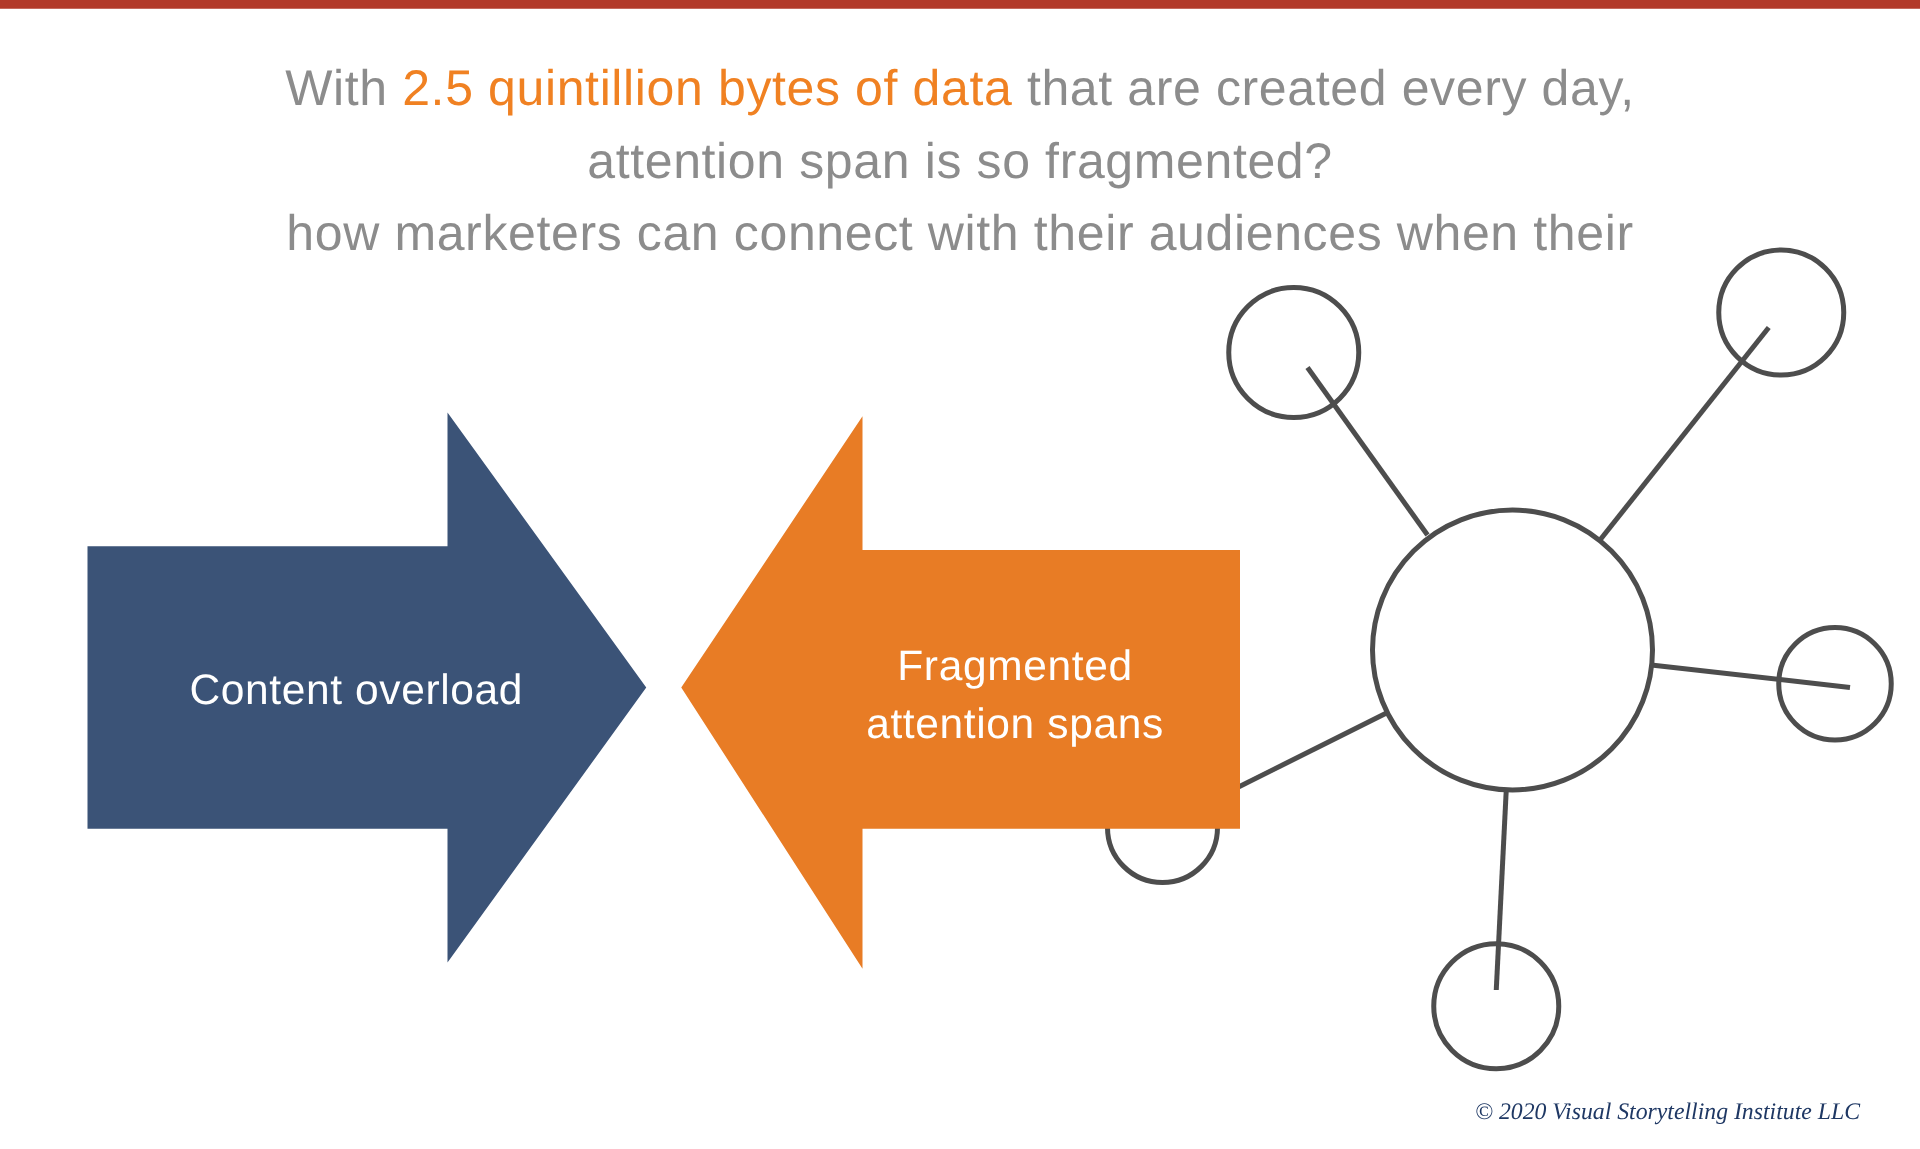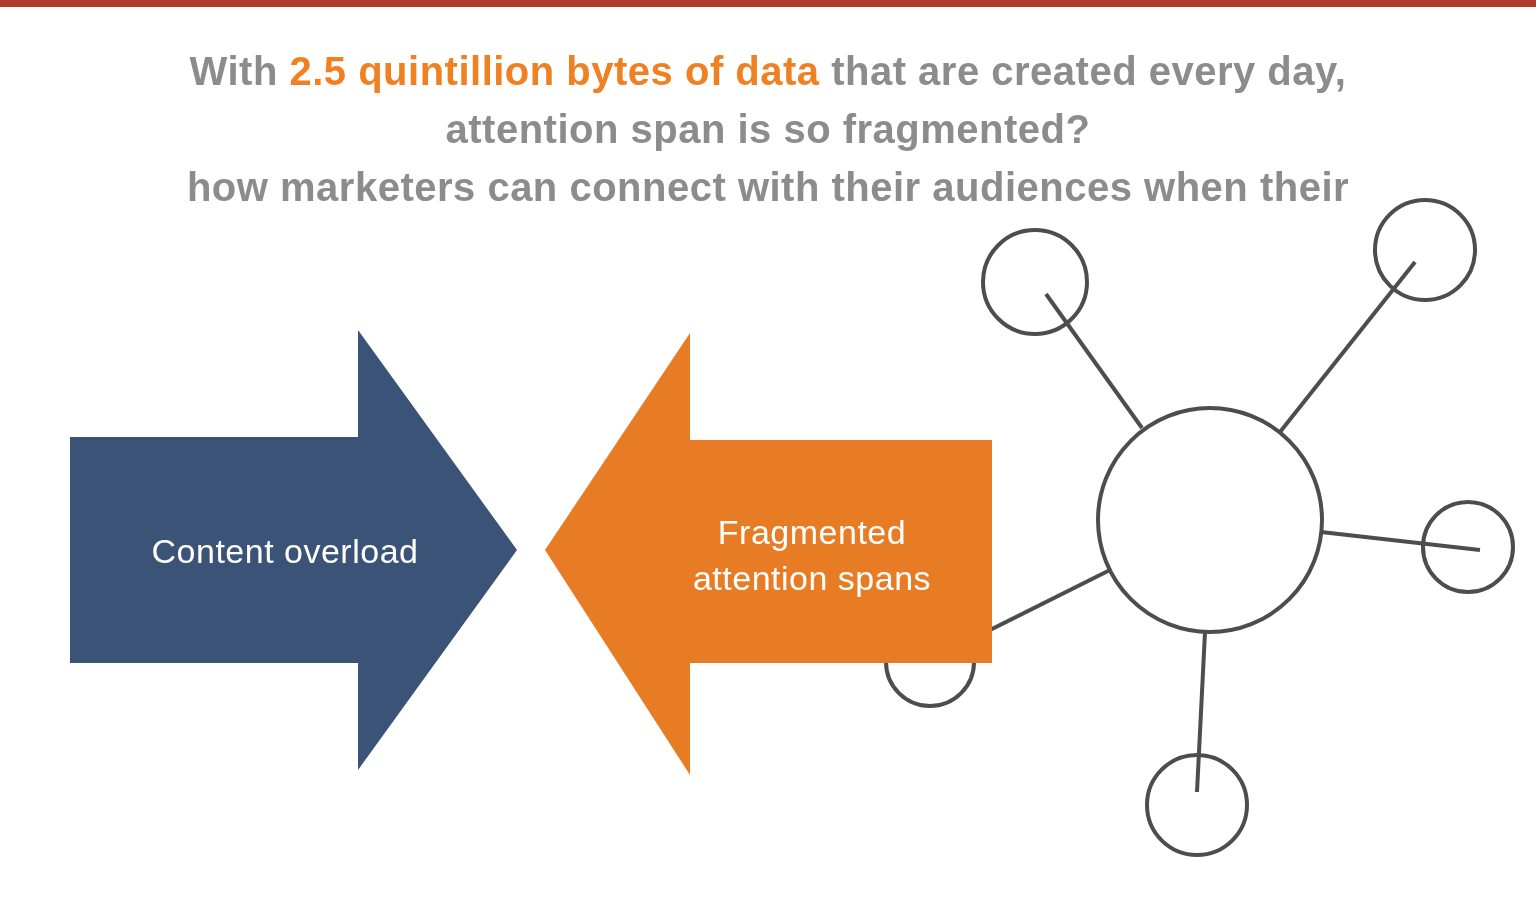--- a/index.html
+++ b/index.html
@@ -24,21 +24,21 @@
     background: #b23a2a;
   }
   .headline {
     position: absolute;
     top: 42px;
     left: 0;
     width: 100%;
     text-align: center;
     font-size: 40px;
     line-height: 58px;
-    font-weight: 700;
+    font-weight: 400;
     letter-spacing: 0.5px;
   }
   .hl-gray { color: #8c8c8c; }
   .hl-orange { color: #f08122; }
   .art {
     position: absolute;
     top: 0;
     left: 0;
     width: 1536px;
     height: 919px;
@@ -103,14 +103,15 @@
 
     <g>
       <polygon class="arrow-blue" points="70,437 358,437 358,330 517,550 358,770 358,663 70,663"></polygon>
       <polygon class="arrow-orange" points="545,550 690,333 690,440 992,440 992,663 690,663 690,775"></polygon>
       <text class="arrow-label" x="285" y="563" text-anchor="middle">Content overload</text>
       <text class="arrow-label" x="812" y="544" text-anchor="middle">Fragmented</text>
       <text class="arrow-label" x="812" y="590" text-anchor="middle">attention spans</text>
     </g>
   </svg>
 
+  <div class="copyright">© 2020 Visual Storytelling Institute LLC</div>
 
 </div>
 
 </body></html>

